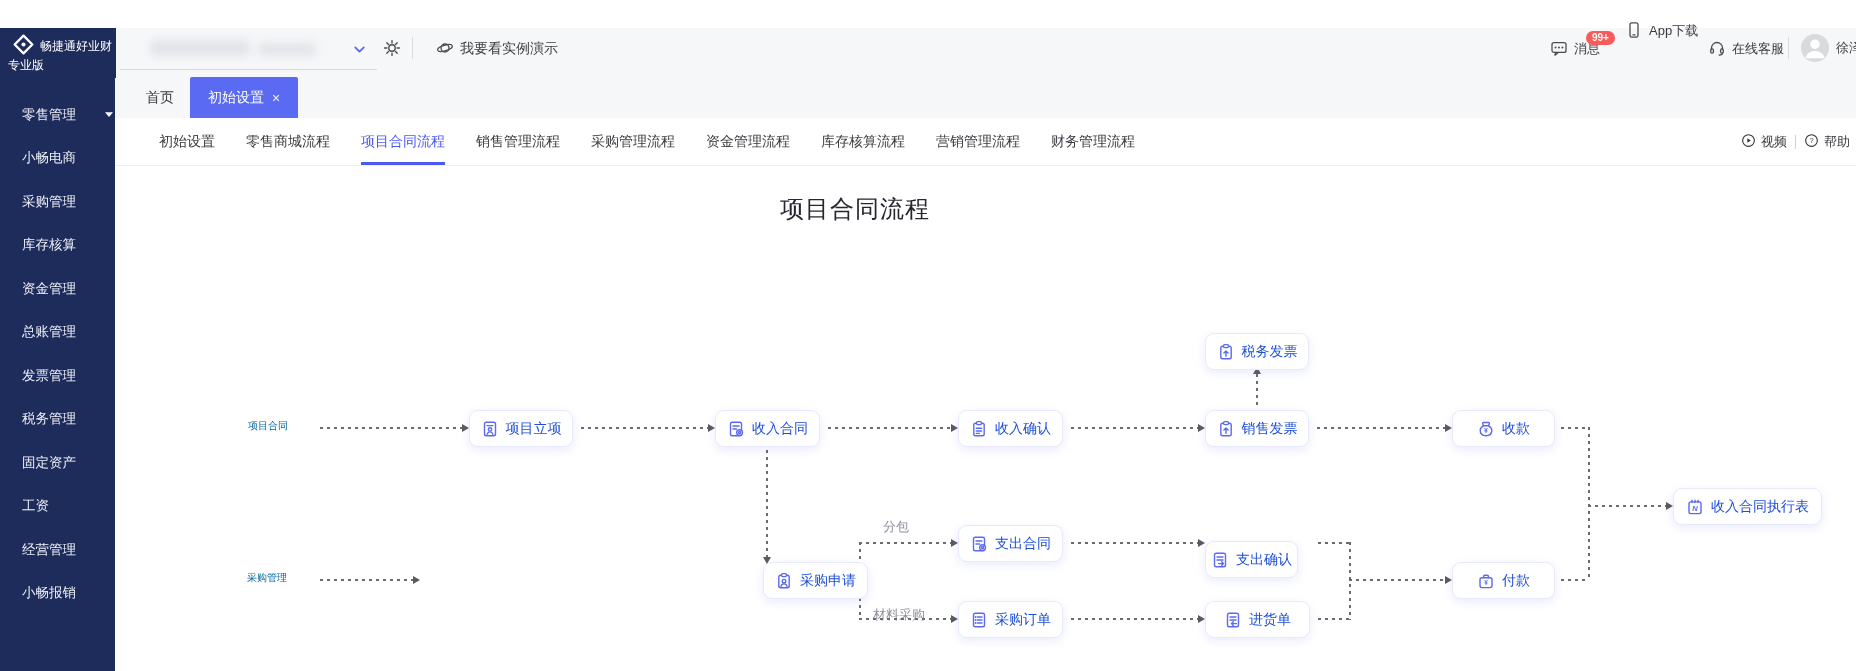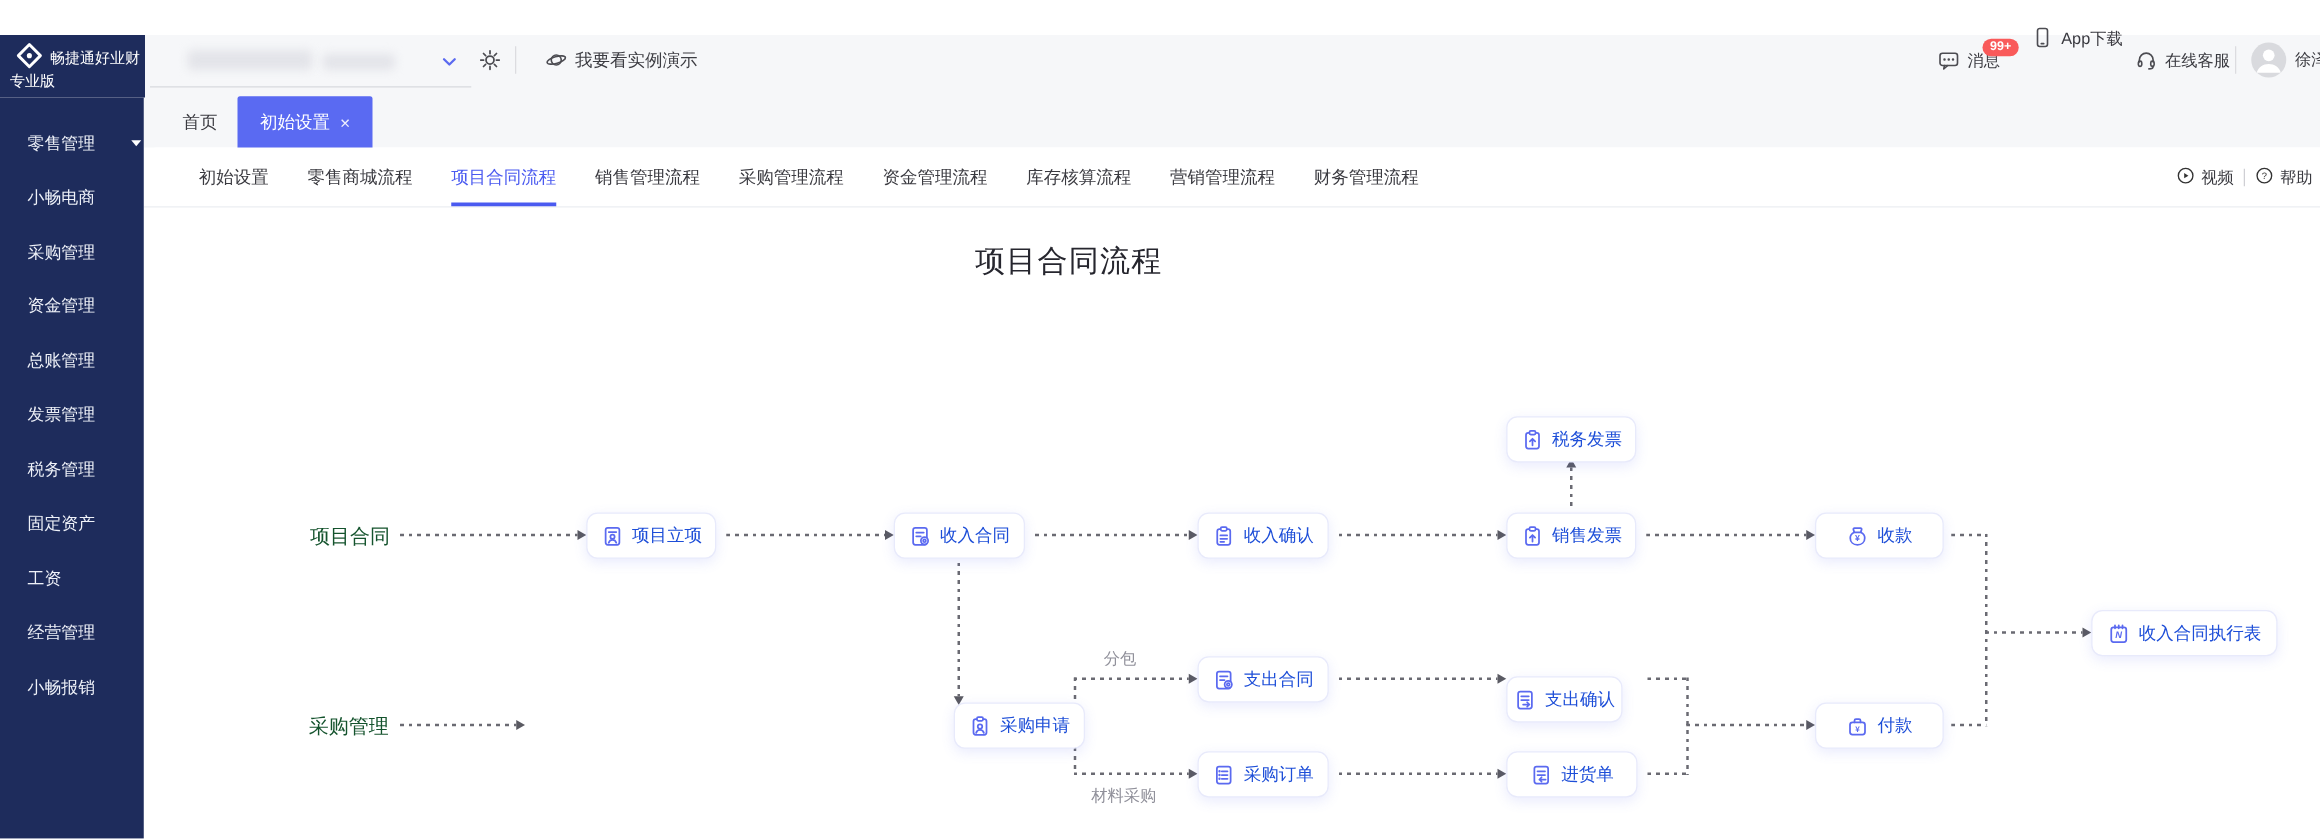--- a/index.html
+++ b/index.html
@@ -45,21 +45,21 @@
   .nav-actions .sep{width:1px;height:14px;background:#cfcfd4;}
   .nav-act{display:flex;align-items:center;gap:5px;cursor:pointer;white-space:nowrap;}
 
   
   .flow-title{position:absolute;left:540px;top:75px;width:400px;text-align:center;
     font-size:24px;color:#26262e;font-weight:500;letter-spacing:1px;}
   .flow-node{position:absolute;height:37px;background:#fff;border:1px solid #e8eafb;border-radius:9px;
     box-shadow:0 3px 10px rgba(99,112,240,.14);display:flex;align-items:center;justify-content:center;
     gap:7px;font-size:14px;color:#1d4ed8;box-sizing:border-box;cursor:pointer;white-space:nowrap;}
   .n-icon{display:inline-flex;width:18px;height:18px;}
-  .row-label{position:absolute;font-size:16px;color:#14532d;white-space:nowrap;}
+  .row-label{position:absolute;font-size:10px;color:#0369a1;white-space:nowrap;}
   .branch-label{position:absolute;font-size:13px;color:#90909a;white-space:nowrap;}
   .edge-h{position:absolute;height:2px;
     background:repeating-linear-gradient(90deg,#6a6a72 0 3px,transparent 3px 7px);}
   .edge-v{position:absolute;width:2px;
     background:repeating-linear-gradient(180deg,#6a6a72 0 3px,transparent 3px 7px);}
   .ar{position:absolute;width:0;height:0;}
   .ar-r{border-left:7px solid #5a5a62;border-top:4px solid transparent;border-bottom:4px solid transparent;}
   .ar-u{border-bottom:7px solid #5a5a62;border-left:4px solid transparent;border-right:4px solid transparent;}
   .ar-d{border-top:7px solid #5a5a62;border-left:4px solid transparent;border-right:4px solid transparent;}
 </style>
@@ -168,20 +168,23 @@
             </svg>
           </span>
         </div>
         <div class="side-item">
           <span>小畅电商</span>
         </div>
         <div class="side-item">
           <span>采购管理</span>
         </div>
         <div class="side-item">
+          <span>库存核算</span>
+        </div>
+        <div class="side-item">
           <span>资金管理</span>
         </div>
         <div class="side-item">
           <span>总账管理</span>
         </div>
         <div class="side-item">
           <span>发票管理</span>
         </div>
         <div class="side-item">
           <span>税务管理</span>
@@ -235,21 +238,21 @@
           <span>帮助</span>
         </span>
       </div>
     </div>
 
     <div class="flow-title">项目合同流程</div>
     <div id="flow-layer" class="abs" style="left:0;top:0;width:1741px;height:553px;">
         <div class="row-label" style="left: 133px; top: 301px;">项目合同</div>
         <div class="row-label" style="left: 132px; top: 453px;">采购管理</div>
         <div class="branch-label" style="left: 768px; top: 400px;">分包</div>
-        <div class="branch-label" style="left: 758px; top: 510px;">材料采购</div>
+        <div class="branch-label" style="left: 758px; top: 488px;">材料采购</div>
         <div class="edge-h" style="left: 205px; top: 309px; width: 142px;"></div>
         <div class="ar ar-r" style="left: 347px; top: 306px;"></div>
         <div class="edge-h" style="left: 466px; top: 309px; width: 127px;"></div>
         <div class="ar ar-r" style="left: 593px; top: 306px;"></div>
         <div class="edge-h" style="left: 713px; top: 309px; width: 123px;"></div>
         <div class="ar ar-r" style="left: 836px; top: 306px;"></div>
         <div class="edge-h" style="left: 956px; top: 309px; width: 127px;"></div>
         <div class="ar ar-r" style="left: 1083px; top: 306px;"></div>
         <div class="edge-h" style="left: 1202px; top: 309px; width: 128px;"></div>
         <div class="ar ar-r" style="left: 1330px; top: 306px;"></div>

